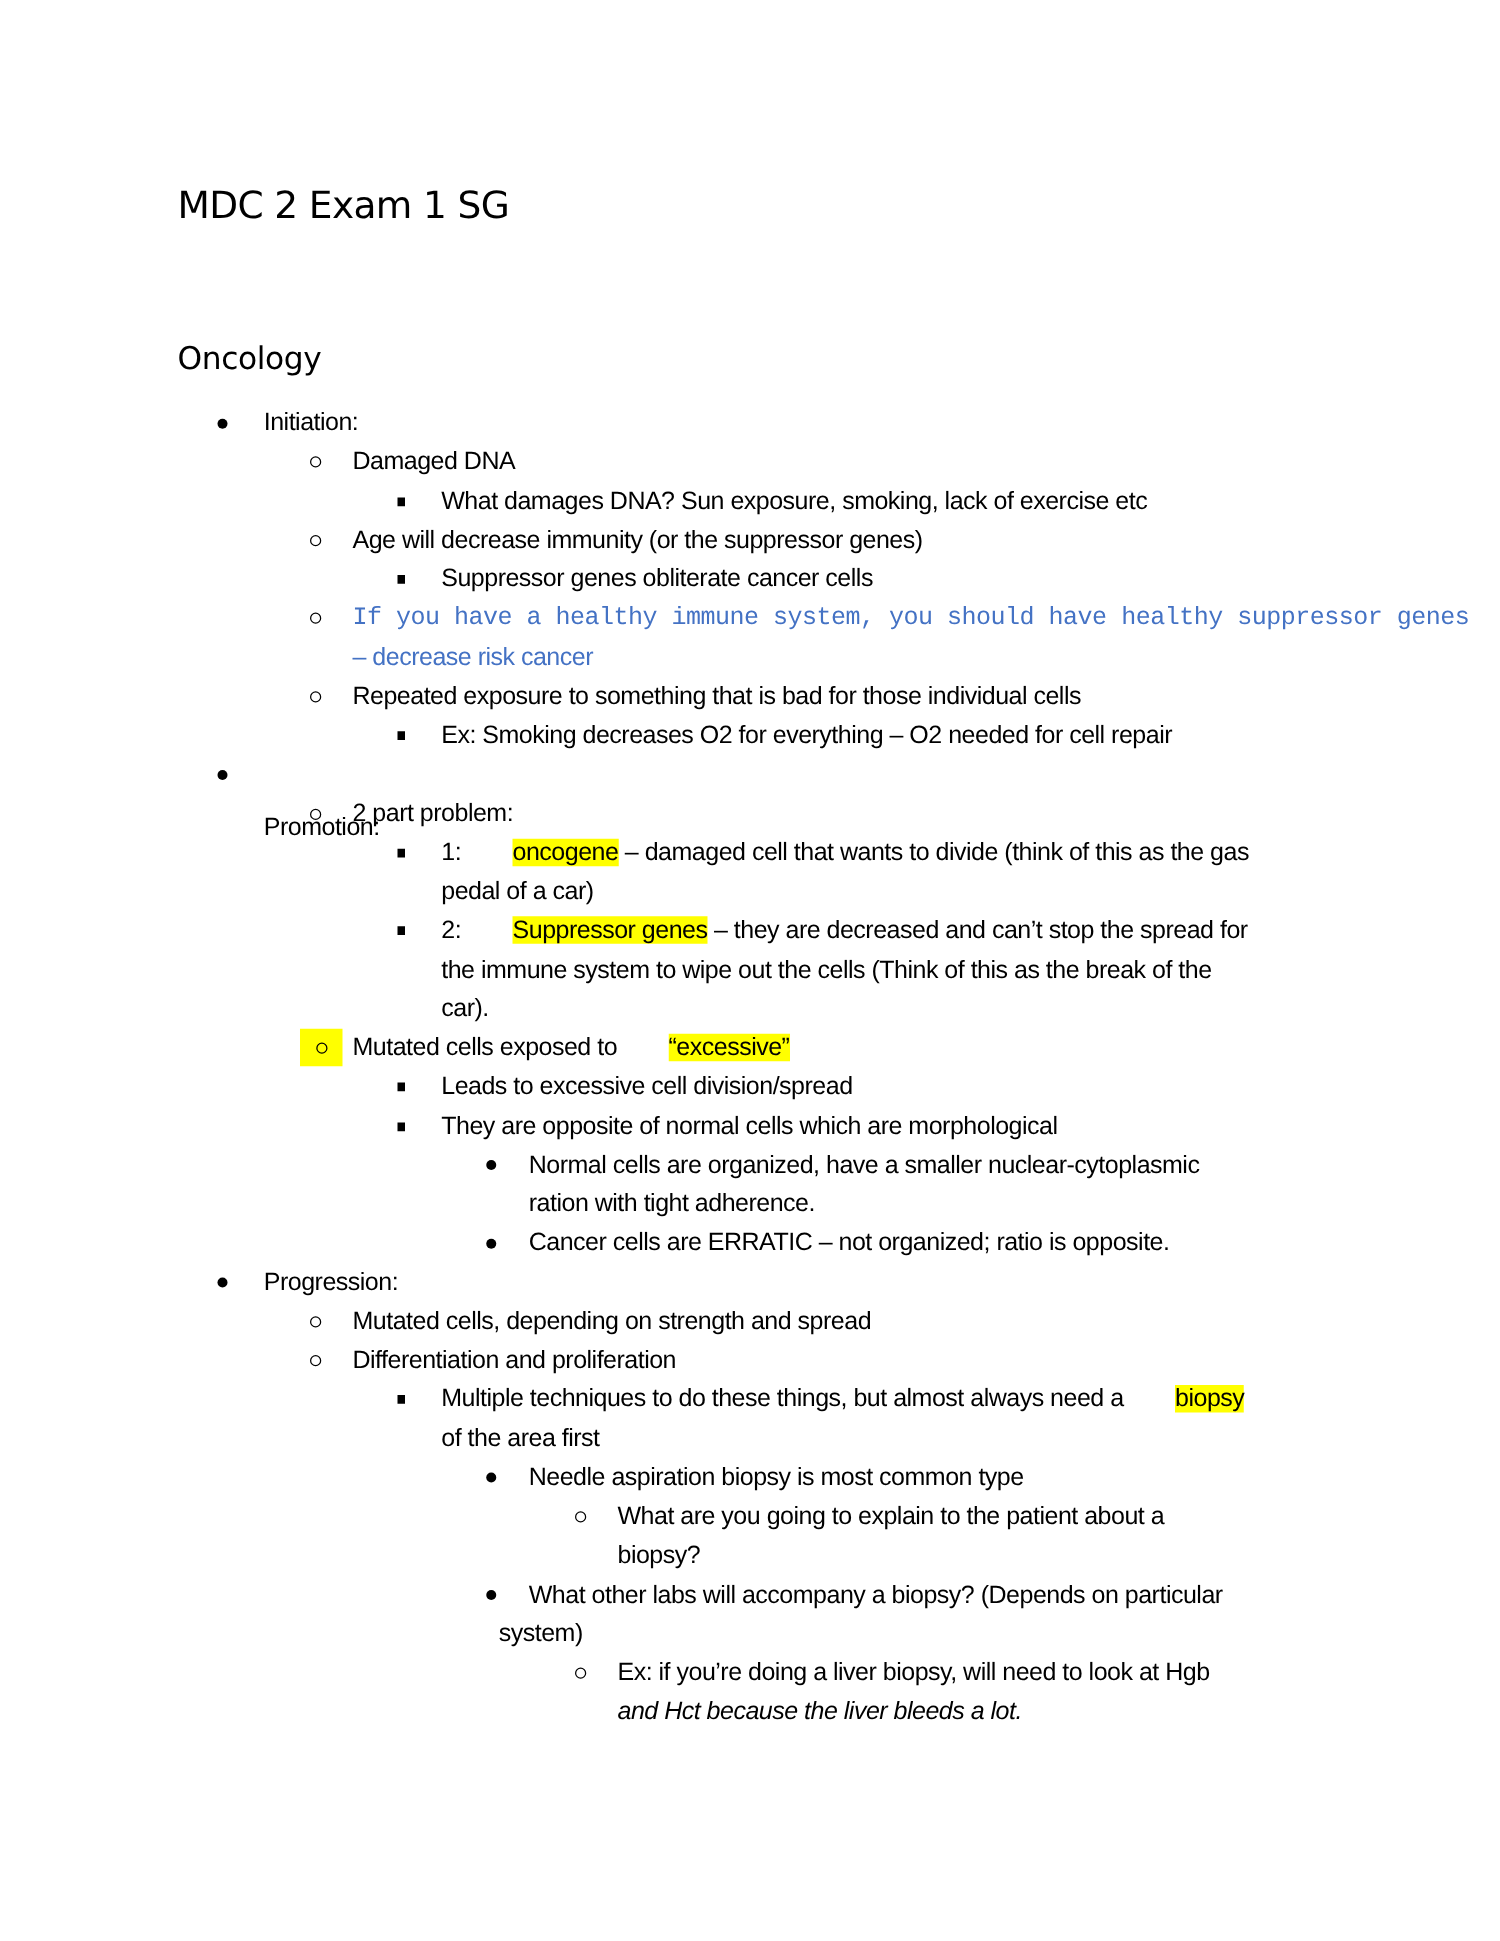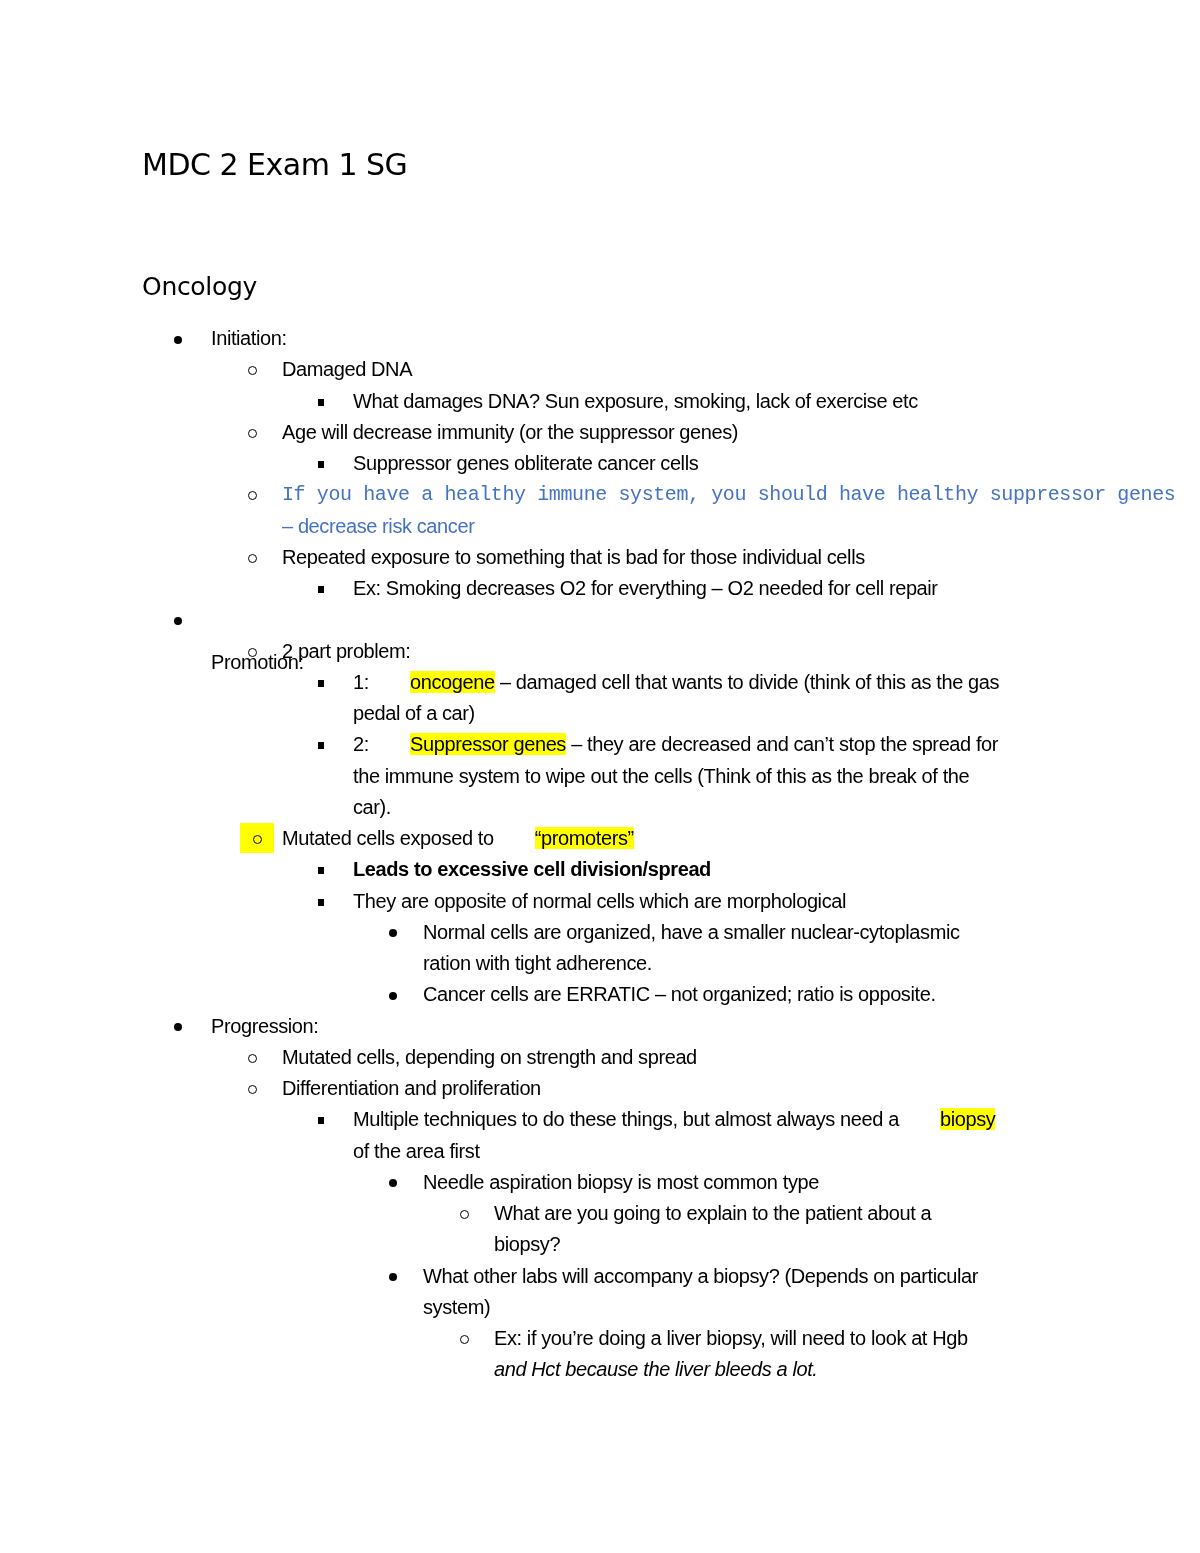--- a/index.html
+++ b/index.html
@@ -49,23 +49,23 @@
       <span class="marker m-circle" style="left: 248px; top: 635.5px;"></span>
       <div class="line" style="left: 282px; top: 635.5px;"><span>2 part problem:</span></div>
       <span class="marker m-square" style="left: 318px; top: 666.75px;"></span>
       <div class="line" style="left: 353px; top: 666.75px;"><span>1: </span><span class="hl">oncogene</span><span> – damaged cell that wants to divide (think of this as the gas</span></div>
       <div class="line" style="left: 353px; top: 698px;"><span>pedal of a car)</span></div>
       <span class="marker m-square" style="left: 318px; top: 729.25px;"></span>
       <div class="line" style="left: 353px; top: 729.25px;"><span>2: </span><span class="hl">Suppressor genes</span><span> – they are decreased and can’t stop the spread for</span></div>
       <div class="line" style="left: 353px; top: 760.5px;"><span>the immune system to wipe out the cells (Think of this as the break of the</span></div>
       <div class="line" style="left: 353px; top: 791.75px;"><span>car).</span></div>
       <span class="marker m-circle hl-box" style="left: 240px; top: 823px;"></span>
-      <div class="line" style="left: 282px; top: 823px;"><span>Mutated cells exposed to </span><span class="hl">“promoters”</span><span></span></div>
+      <div class="line" style="left: 282px; top: 823px;"><span>Mutated cells exposed to </span><span class="hl">“excessive”</span><span></span></div>
       <span class="marker m-square" style="left: 318px; top: 854.25px;"></span>
-      <div class="line" style="left: 353px; top: 854.25px; font-weight: bold;"><span>Leads to excessive cell division/spread</span></div>
+      <div class="line" style="left: 353px; top: 854.25px;"><span>Leads to excessive cell division/spread</span></div>
       <span class="marker m-square" style="left: 318px; top: 885.5px;"></span>
       <div class="line" style="left: 353px; top: 885.5px;"><span>They are opposite of normal cells which are morphological</span></div>
       <span class="marker m-disc" style="left: 389px; top: 916.75px;"></span>
       <div class="line" style="left: 423px; top: 916.75px;"><span>Normal cells are organized, have a smaller nuclear-cytoplasmic</span></div>
       <div class="line" style="left: 423px; top: 948px;"><span>ration with tight adherence.</span></div>
       <span class="marker m-disc" style="left: 389px; top: 979.25px;"></span>
       <div class="line" style="left: 423px; top: 979.25px;"><span>Cancer cells are ERRATIC – not organized; ratio is opposite.</span></div>
       <span class="marker m-disc" style="left: 174px; top: 1010.5px;"></span>
       <div class="line" style="left: 211px; top: 1010.5px;"><span>Progression:</span></div>
       <span class="marker m-circle" style="left: 248px; top: 1041.75px;"></span>
@@ -75,18 +75,18 @@
       <span class="marker m-square" style="left: 318px; top: 1104.25px;"></span>
       <div class="line" style="left: 353px; top: 1104.25px;"><span>Multiple techniques to do these things, but almost always need a </span><span class="hl">biopsy</span><span></span></div>
       <div class="line" style="left: 353px; top: 1135.5px;"><span>of the area first</span></div>
       <span class="marker m-disc" style="left: 389px; top: 1166.75px;"></span>
       <div class="line" style="left: 423px; top: 1166.75px;"><span>Needle aspiration biopsy is most common type</span></div>
       <span class="marker m-circle" style="left: 460px; top: 1198px;"></span>
       <div class="line" style="left: 494px; top: 1198px;"><span>What are you going to explain to the patient about a</span></div>
       <div class="line" style="left: 494px; top: 1229.25px;"><span>biopsy?</span></div>
       <span class="marker m-disc" style="left: 389px; top: 1260.5px;"></span>
       <div class="line" style="left: 423px; top: 1260.5px;"><span>What other labs will accompany a biopsy? (Depends on particular</span></div>
-      <div class="line" style="left: 423px; top: 1291.75px;"><span>system)</span></div>
+      <div class="line" style="left: 399px; top: 1291.75px;"><span>system)</span></div>
       <span class="marker m-circle" style="left: 460px; top: 1323px;"></span>
       <div class="line" style="left: 494px; top: 1323px;"><span>Ex: if you’re doing a liver biopsy, will need to look at Hgb</span></div>
       <div class="line" style="left: 494px; top: 1354.25px; font-style: italic;"><span>and Hct because the liver bleeds a lot.</span></div>
     </div>
 </div>
 
 </body></html>

